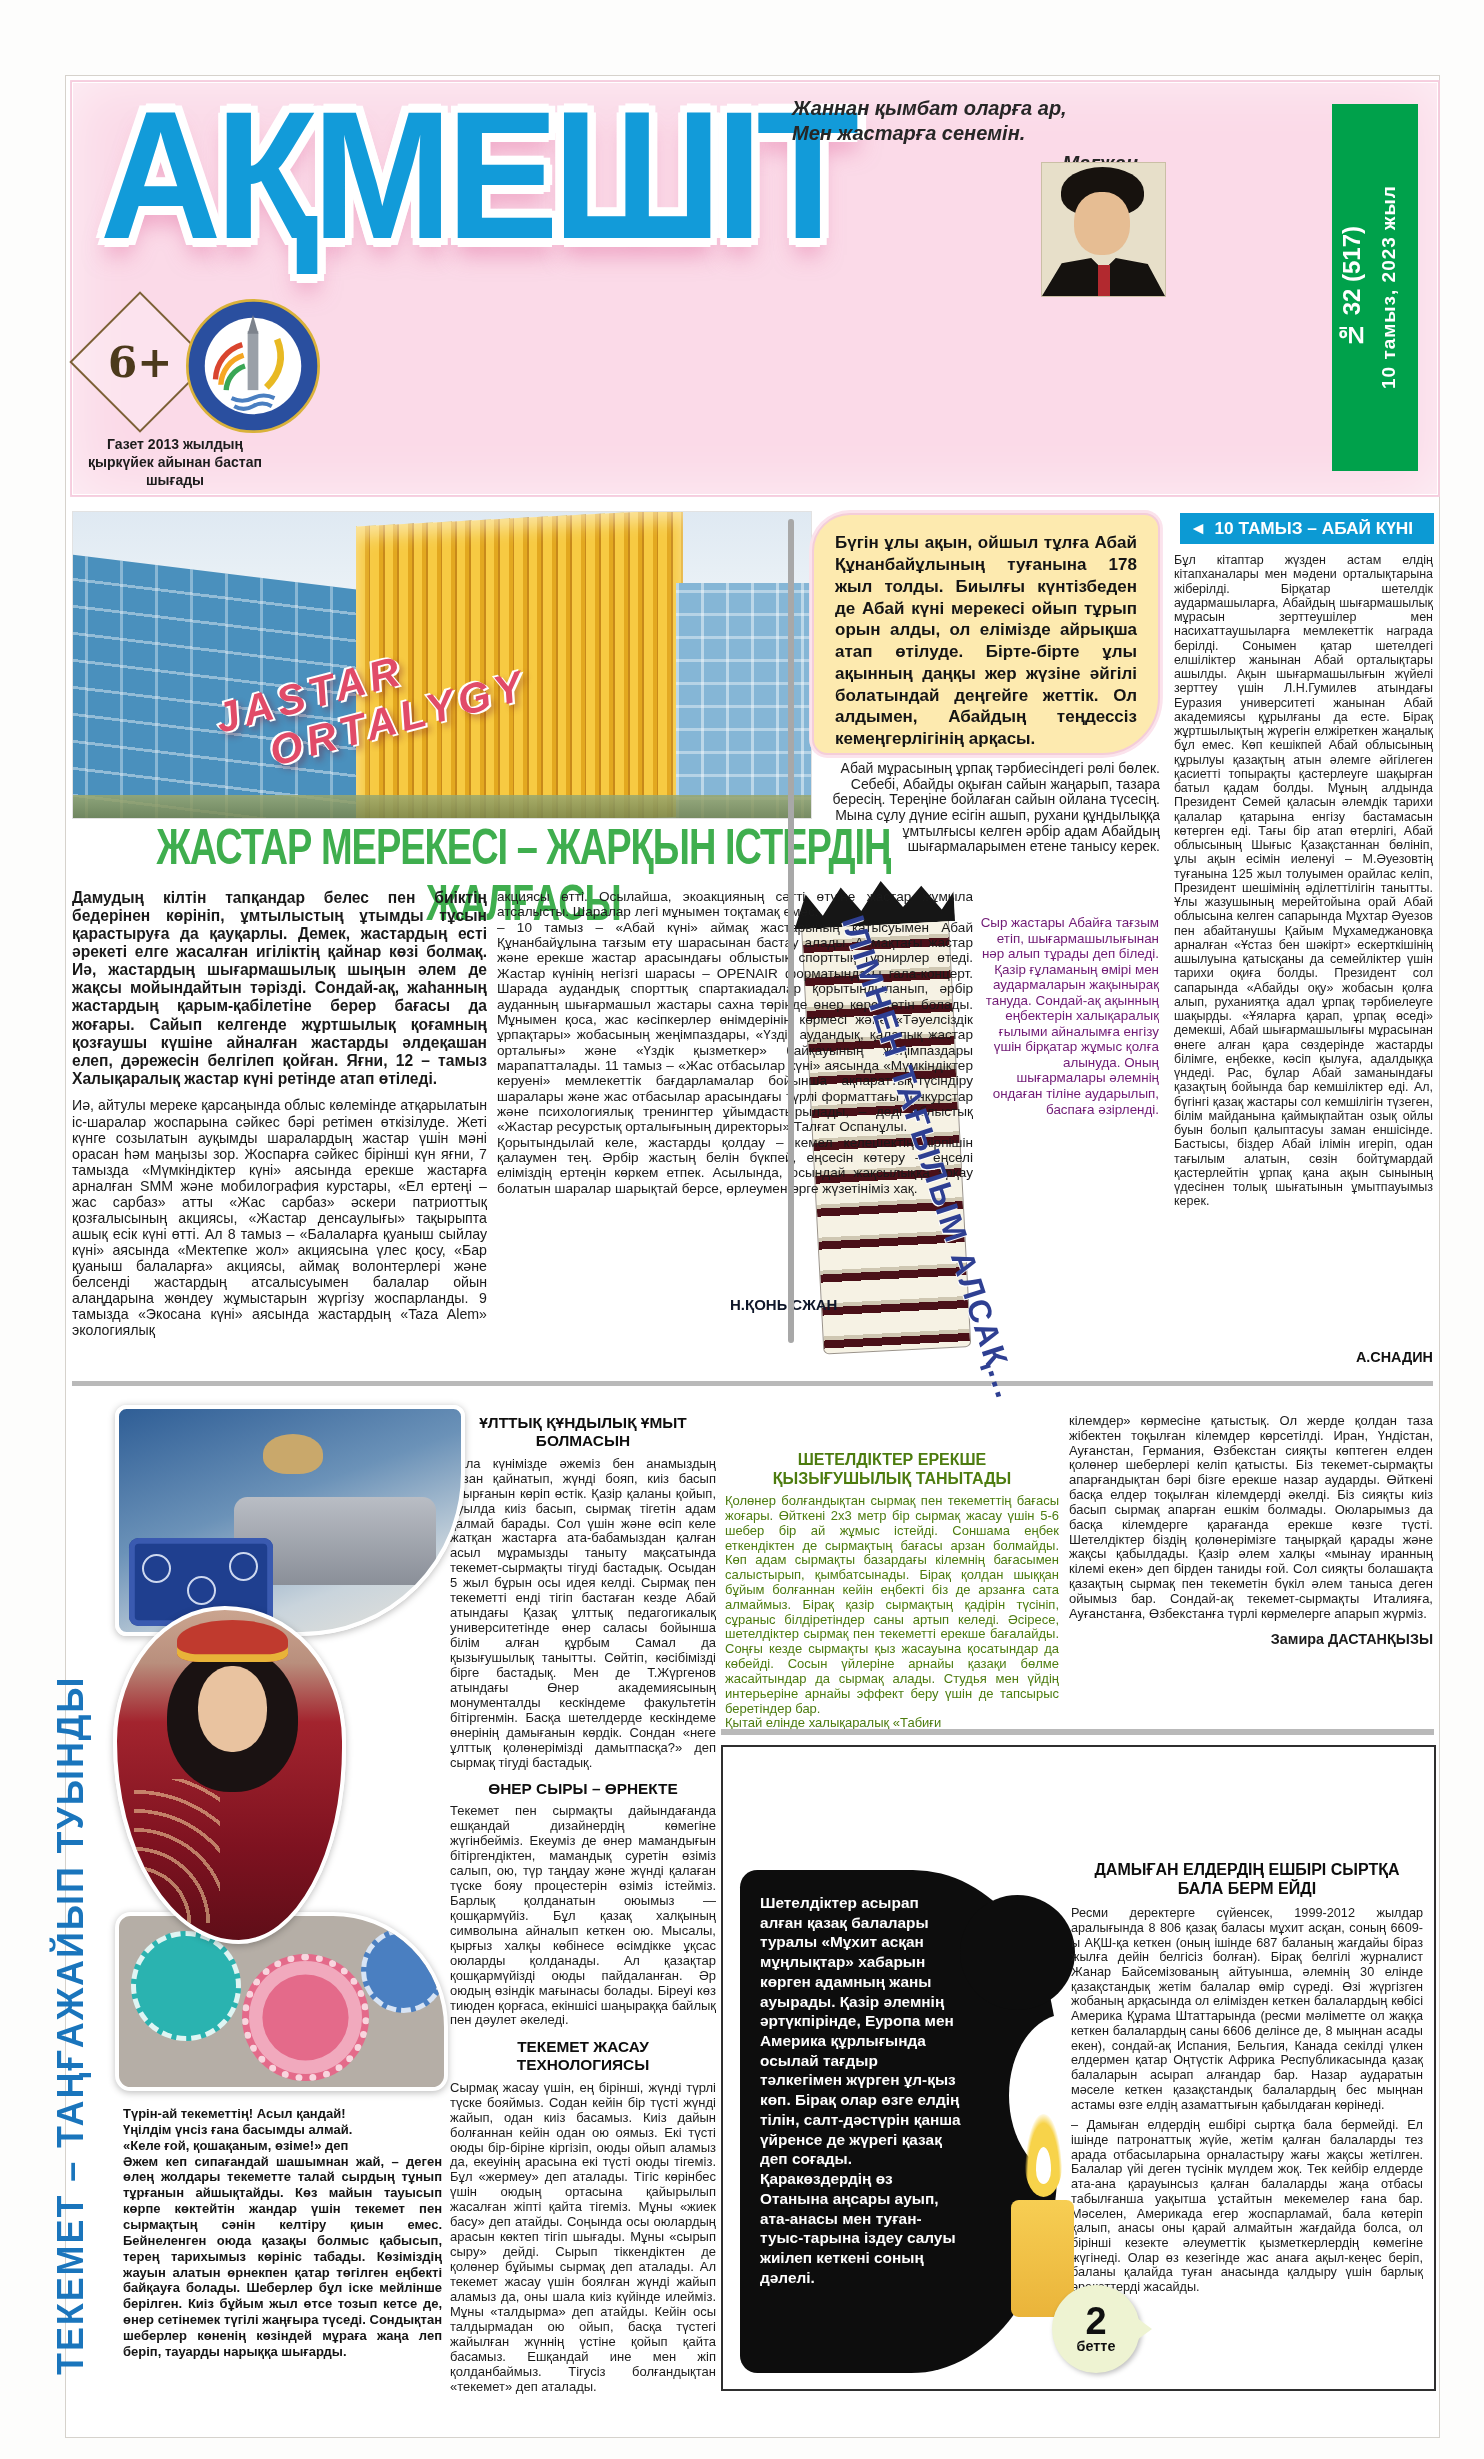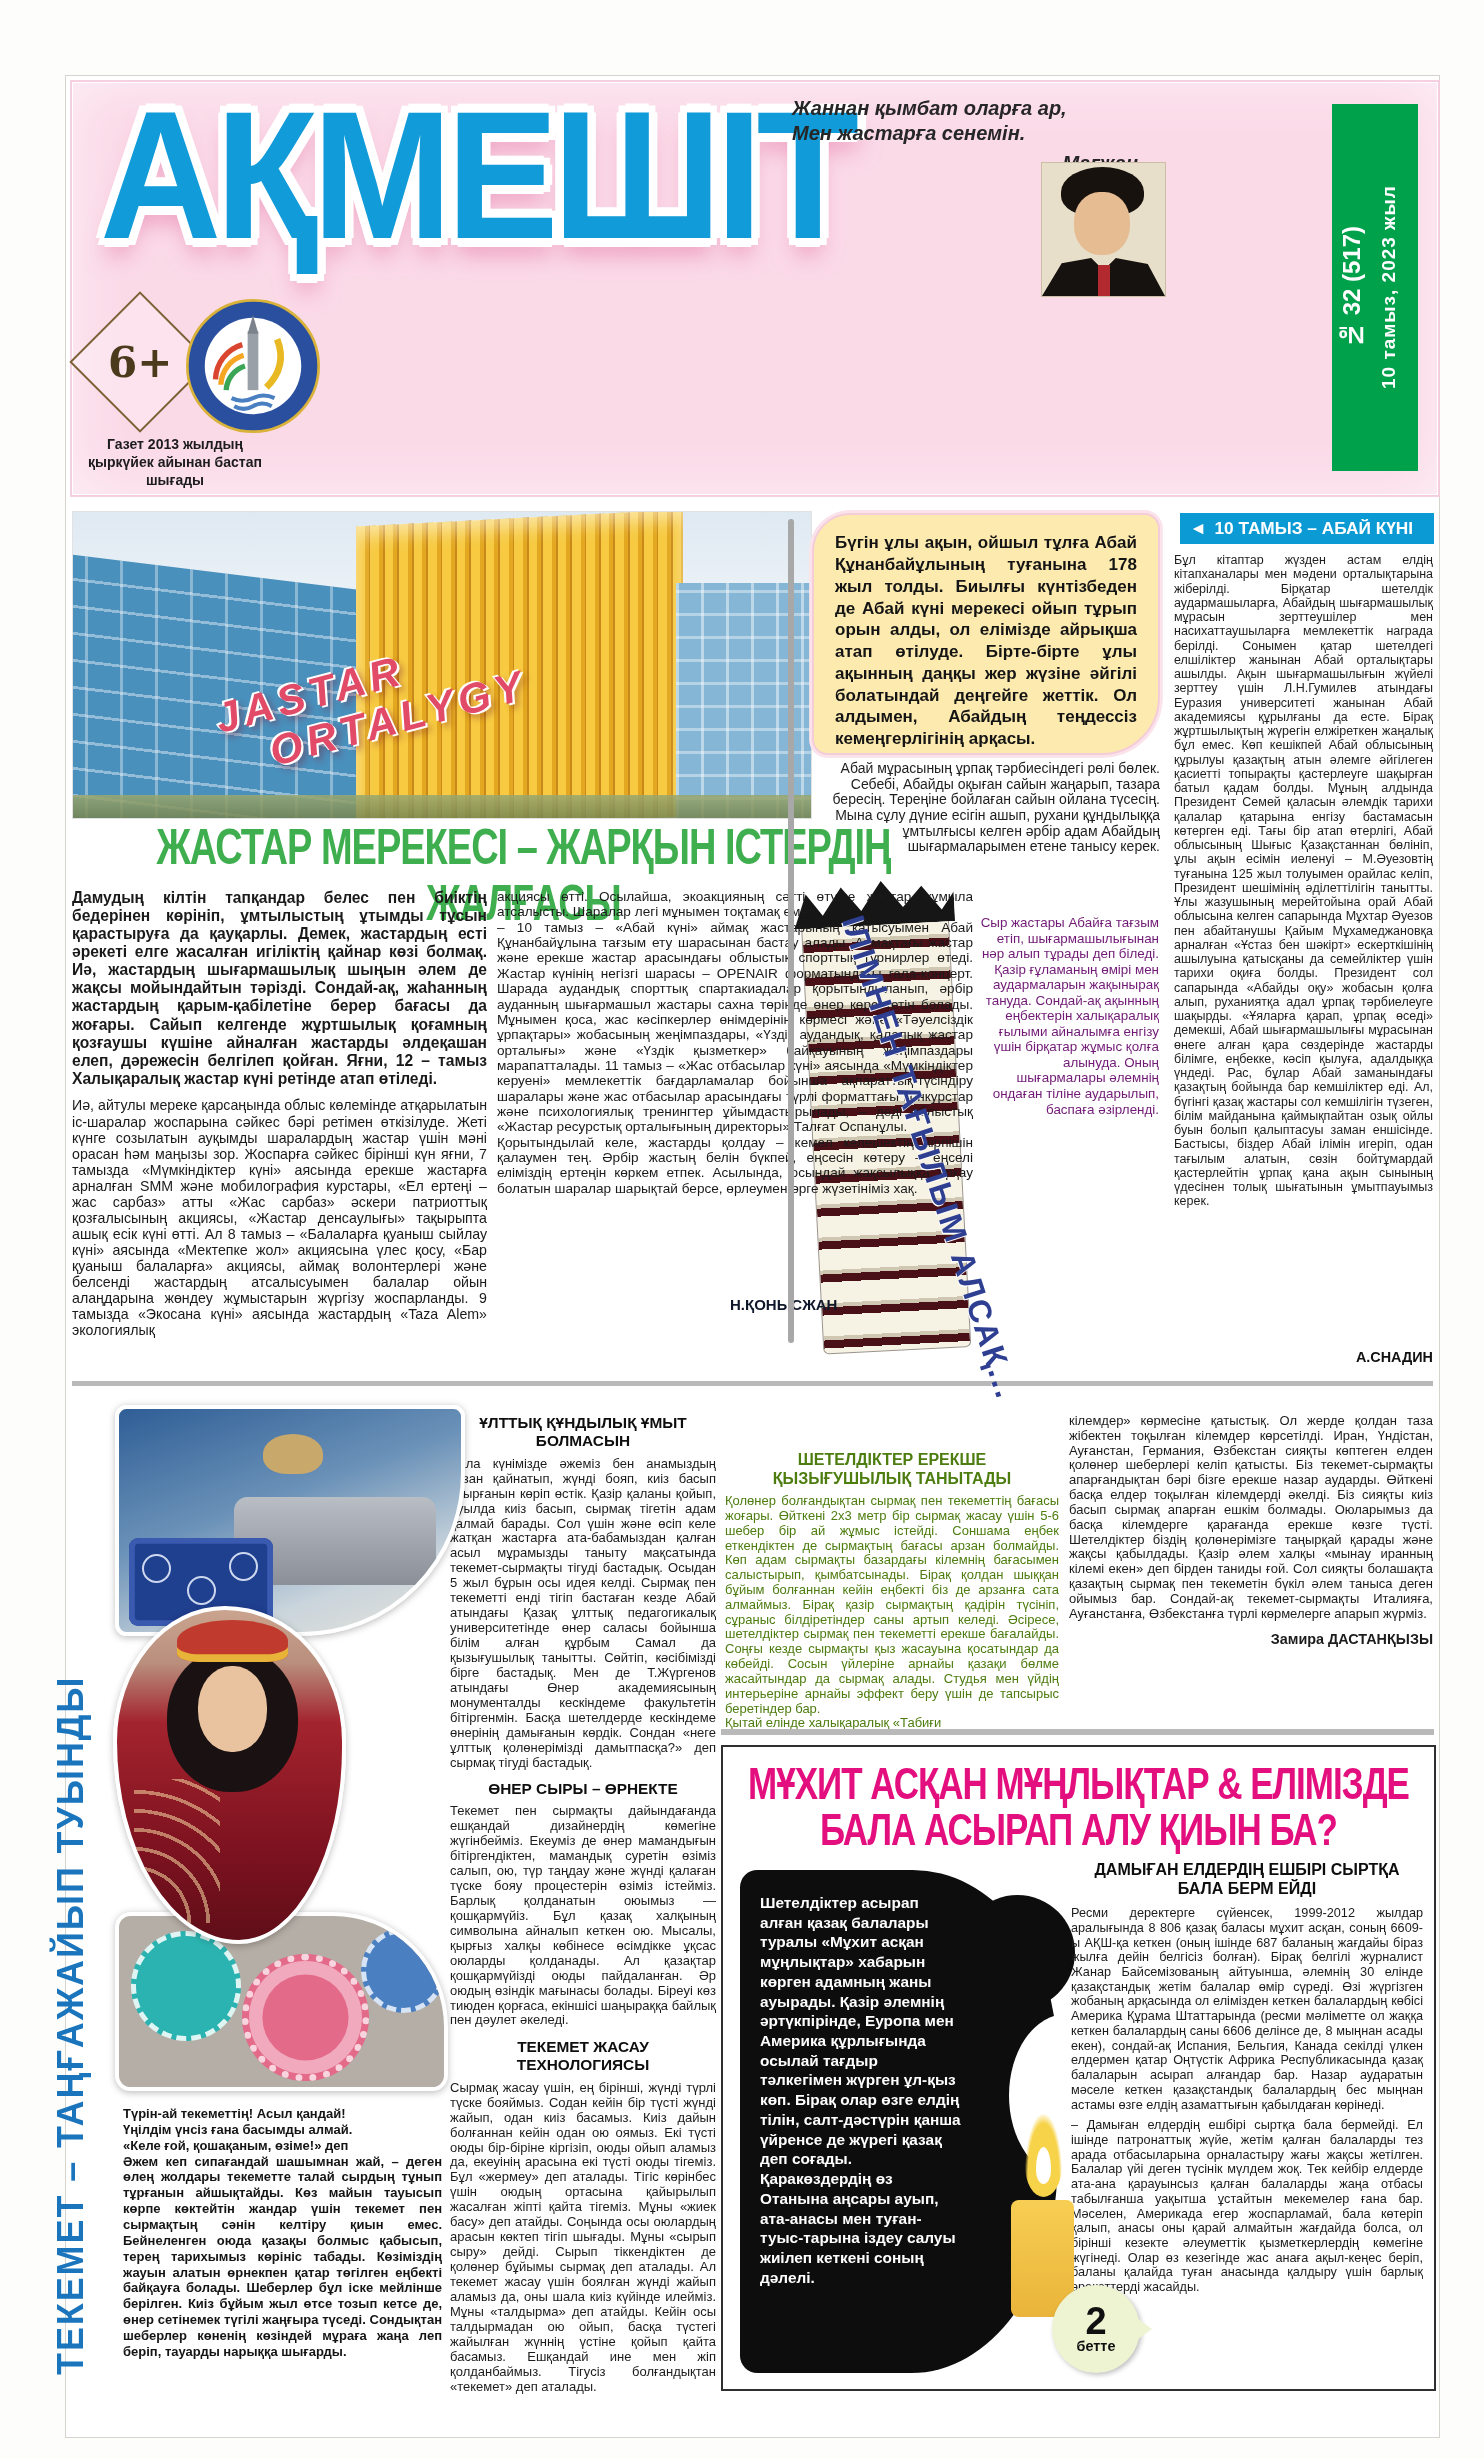--- a/index.html
+++ b/index.html
@@ -238,24 +238,20 @@
 Қытай елінде халықаралық «Табиғи</div>
   </div>
   <div class="colM3">
     <div class="j">кілемдер» көрмесіне қатыстық. Ол жерде қолдан таза жібектен тоқылған кілемдер көрсетілді. Иран, Үндістан, Ауғанстан, Германия, Өзбекстан сияқты көптеген елден қолөнер шеберлері келіп қатысты. Біз текемет-сырмақты апарғандықтан бәрі бізге ерекше назар аударды. Өйткені басқа елдер тоқылған кілемдерді әкелді. Біз сияқты киіз басып сырмақ апарған ешкім болмады. Оюларымыз да басқа кілемдерге қарағанда ерекше көзге түсті. Шетелдіктер біздің қолөнерімізге таңырқай қарады және жақсы қабылдады. Қазір әлем халқы «мынау иранның кілемі екен» деп бірден таниды ғой. Сол сияқты болашақта қазақтың сырмақ пен текеметін бүкіл әлем таныса деген ойымыз бар. Сондай-ақ текемет-сырмақты Италияға, Ауғанстанға, Өзбекстанға түрлі көрмелерге апарып жүрміз.</div>
     <div class="foreign-author">Замира ДАСТАНҚЫЗЫ</div>
   </div>
 
   <div class="hdiv" style="left:721px;top:1729px;width:713px;height:5.8px;"></div>
 
   <div class="adopt">
-    <div class="adopt-headline">
-      <span class="pre">МҰХИТ АСҚАН МҰҢЛЫҚТАР &amp; ЕЛІМІЗДЕ
-БАЛА АСЫРАП АЛУ ҚИЫН БА?</span>
-    </div>
     <div class="sil">
       <div class="head"></div>
       <div class="cut"></div>
     </div>
     <div class="sil-text" style="left:37px;top:146px;">Шетелдіктер асырап алған қазақ балалары туралы «Мұхит асқан мұңлықтар» хабарын көрген адамның жаны ауырады. Қазір әлемнің әртүкпірінде, Еуропа мен Америка құрлығында осылай тағдыр тәлкегімен жүрген ұл-қыз көп. Бірақ олар өзге елдің тілін, салт-дәстүрін қанша үйренсе де жүрегі қазақ деп соғады. Қаракөздердің өз Отанына аңсары ауып, ата-анасы мен туған-туыс-тарына іздеу салуы жиілеп кеткені соның дәлелі.</div>
     <div class="flame">
         <i></i>
       </div>
     <div class="candle"></div>
     <div class="badge">

